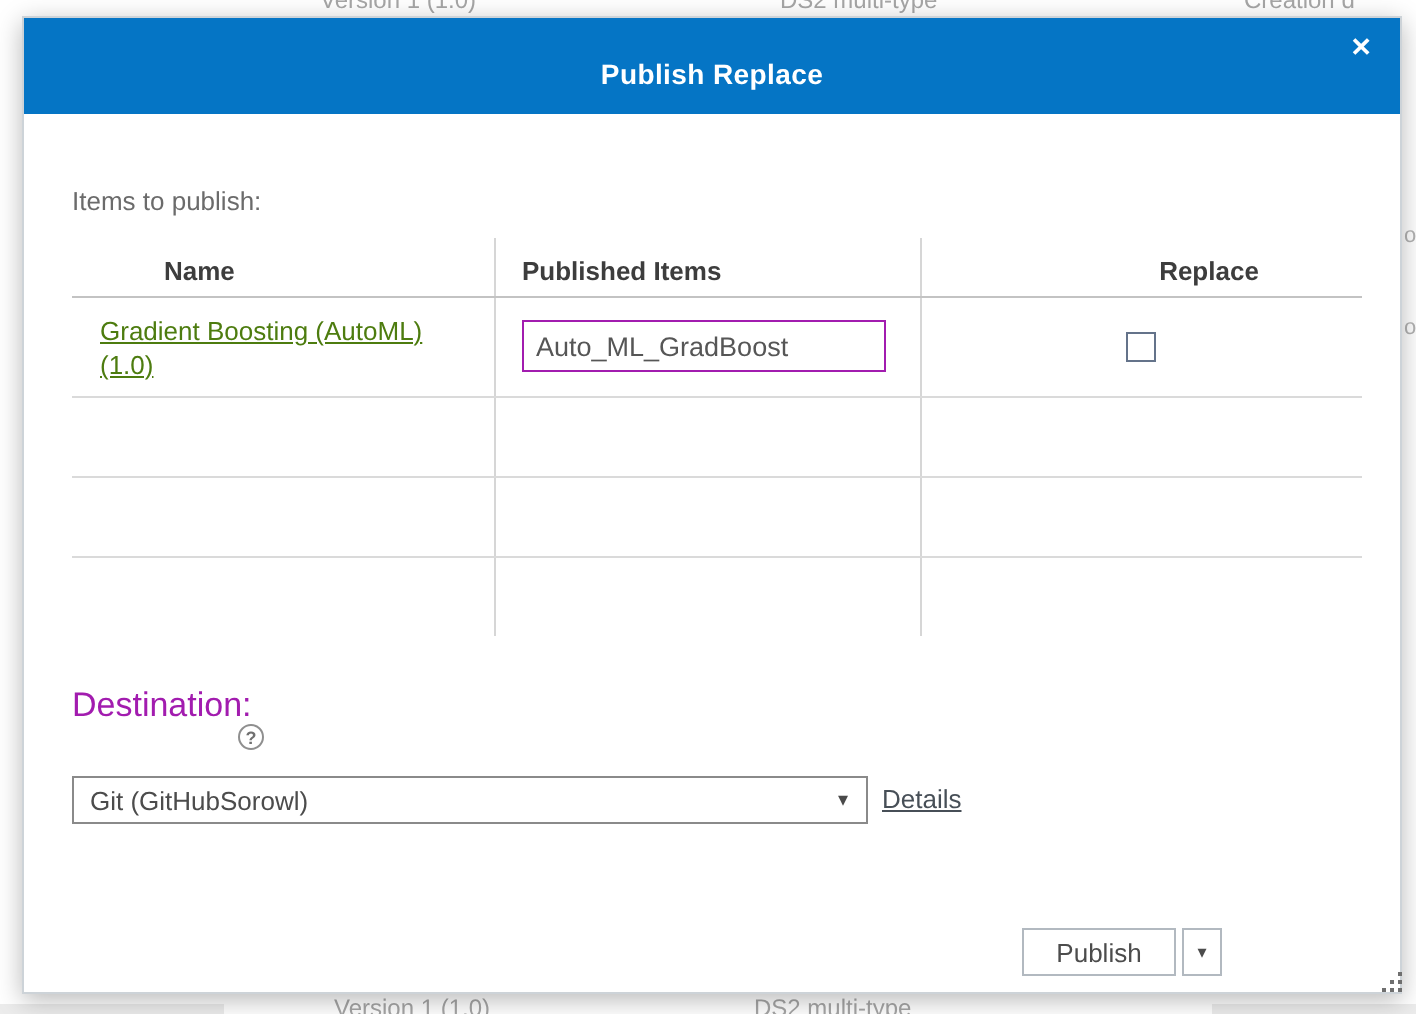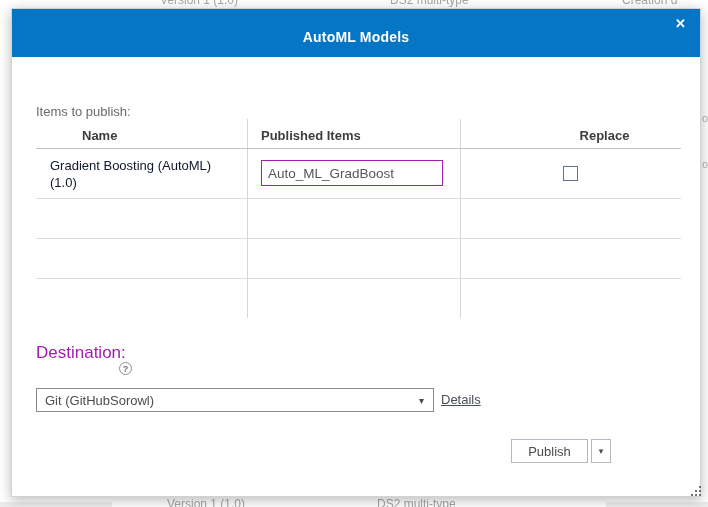--- a/index.html
+++ b/index.html
@@ -27,37 +27,37 @@
     position:absolute;left:0;top:0;width:100%;height:48px;
     background:#0575C5;display:flex;align-items:center;justify-content:center;
   }
   .modal-title{color:#ffffff;font-size:14px;font-weight:700;letter-spacing:.2px;margin-top:8px;}
   .close-btn{
     position:absolute;right:10px;top:4px;background:transparent;border:none;
     color:#ffffff;font-size:13px;font-weight:700;cursor:pointer;padding:4px;line-height:1;
     font-family:"Liberation Sans", sans-serif;
   }
 
-  .items-label{position:absolute;left:24px;top:84px;font-size:13px;color:#6b6b6b;margin-top:11px;}
+  .items-label{position:absolute;left:24px;top:84px;font-size:13px;color:#6b6b6b;}
 
   
   .pub-table{position:absolute;left:24px;top:110px;width:645px;height:199px;font-size:13px;}
   .vline{position:absolute;top:0;width:1px;height:199px;background:#d6d6d6;}
   .vline.v1{left:211px;}
   .vline.v2{left:424px;}
   .hline{position:absolute;left:0;width:645px;height:1px;background:#dadada;}
   .hline.hdr{top:29px;background:#c3c3c3;}
   .hline.r1{top:79px;}
   .hline.r2{top:119px;}
   .hline.r3{top:159px;}
   .th{position:absolute;top:9px;font-weight:700;color:#3d3d3d;}
   .th.name{left:14px;padding-left:32px;}
   .th.pubname{left:225px;}
   .th.replace{left:424px;width:221px;text-align:center;margin-left:34px;}
-  .cell-name{position:absolute;left:14px;top:38px;width:175px;line-height:17px;color:#0f172a;}
+  .cell-name{position:absolute;left:14px;top:38px;width:175px;line-height:17px;color:#4d7c0f;text-decoration:underline;}
   .pubname-input{
     position:absolute;left:225px;top:41px;width:168px;height:24px;
     border:1px solid #a21caf;font-size:13.5px;color:#565656;padding:0 6px;
     font-family:"Liberation Sans", sans-serif;outline:none;white-space:nowrap;overflow:hidden;
   }
   .replace-checkbox{
     position:absolute;left:527px;top:47px;width:15px;height:15px;
     border:1px solid #64738a;background:#fff;box-sizing:border-box;cursor:pointer;
   }
 
@@ -75,21 +75,21 @@
   }
   .dest-select .sel-text{font-size:13px;color:#4c4c4c;padding-left:8px;flex:1;}
   .dest-select .caret{font-size:10px;color:#4a4a4a;padding-right:9px;}
   .details-link{
     position:absolute;left:429px;top:383px;font-size:13px;color:#474f57;
     text-decoration:underline;cursor:pointer;
   }
 
   
   .btn{
-    position:absolute;top:430px;height:24px;background:#fff;border:1px solid #b2b9c0;
+    position:absolute;top:455px;height:24px;background:#fff;border:1px solid #b2b9c0;
     box-sizing:border-box;font-size:13px;color:#4c4c4c;cursor:pointer;
     font-family:"Liberation Sans", sans-serif;display:flex;align-items:center;justify-content:center;
   }
   .btn-publish{left:499px;width:77px;}
   .btn-publish-menu{left:579px;width:20px;font-size:9px;}
   .btn-cancel{left:606px;width:66px;}
 
   .resize-grip{
     position:absolute;left:679px;top:477px;width:12px;height:12px;
   }
@@ -109,21 +109,21 @@
   <div class="bg-frag bottom" style="left:377px;">DS2 multi-type</div>
   <div class="bg-strip" style="left:0;width:112px;"></div>
   <div class="bg-strip" style="left:606px;width:102px;"></div>
   <div class="bg-edge" style="left:702px;top:112px;">os</div>
   <div class="bg-edge" style="left:702px;top:158px;">os</div>
 </div>
 
 <div class="modal">
 
   <div class="modal-header" style="background: rgb(5, 117, 197);">
-    <div class="modal-title">AutoML Models</div>
+    <div class="modal-title">Publish Replace</div>
     <button class="close-btn">✕</button>
   </div>
 
   <div class="items-label">Items to publish:</div>
 
   <div class="pub-table">
     <div class="vline v1"></div>
     <div class="vline v2"></div>
     <div class="hline hdr"></div>
     <div class="hline r1"></div>

